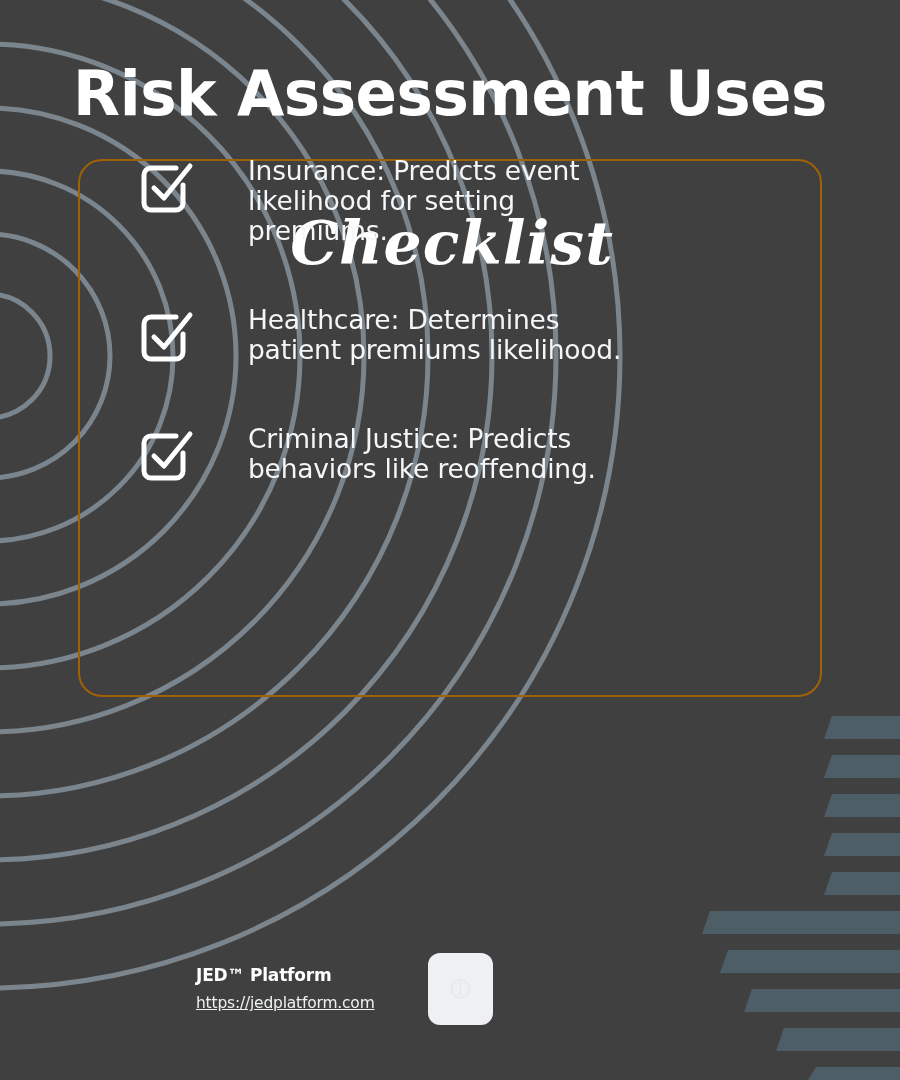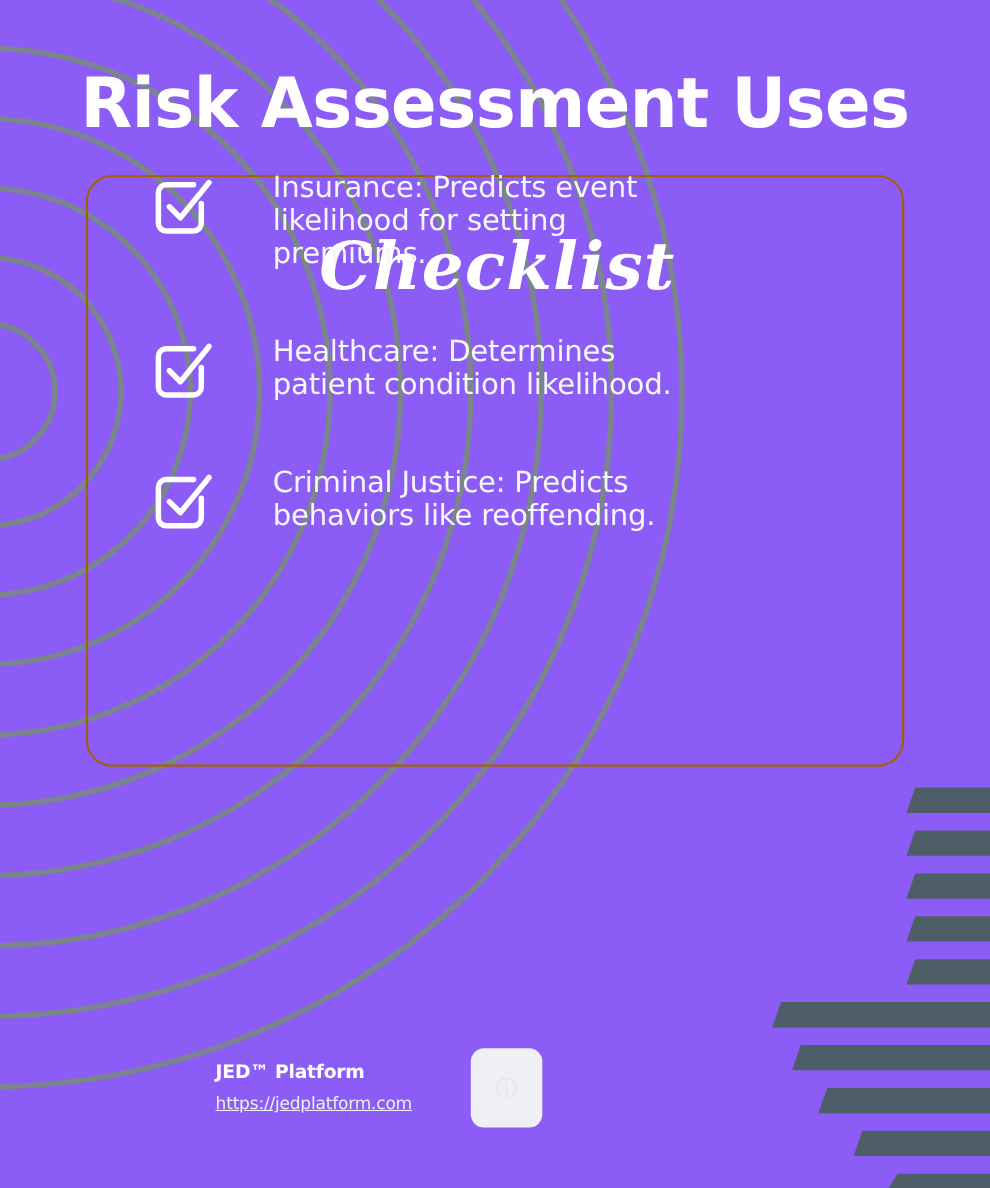--- a/index.html
+++ b/index.html
@@ -4,21 +4,21 @@
 <style>
   html, body {
     margin: 0;
     padding: 0;
     background: #0f1a21;
   }
   .poster {
     position: relative;
     width: 900px;
     height: 1080px;
-    background: #8b5cf6;
+    background: #404040;
     overflow: hidden;
     font-family: "Liberation Sans", sans-serif;
   }
 
   
   .rings {
     position: absolute;
     left: 0;
     top: 0;
     width: 900px;
@@ -218,21 +218,21 @@
 likelihood for setting
 premiums.</div>
     </div>
 
     <div class="check-row">
       <svg class="check-box" viewBox="0 0 58 58" xmlns="http://www.w3.org/2000/svg">
         <path d="M45 26 L45 44 A7 7 0 0 1 38 51 L13 51 A7 7 0 0 1 6 44 L6 16 A7 7 0 0 1 13 9 L38 9" fill="none" stroke="#ffffff" stroke-width="5" stroke-linecap="round"></path>
         <path d="M16 29 L26 39 L52 7" fill="none" stroke="#ffffff" stroke-width="5" stroke-linecap="round" stroke-linejoin="round"></path>
       </svg>
       <div class="check-text">Healthcare: Determines
-patient condition likelihood.</div>
+patient premiums likelihood.</div>
     </div>
 
     <div class="check-row">
       <svg class="check-box" viewBox="0 0 58 58" xmlns="http://www.w3.org/2000/svg">
         <path d="M45 26 L45 44 A7 7 0 0 1 38 51 L13 51 A7 7 0 0 1 6 44 L6 16 A7 7 0 0 1 13 9 L38 9" fill="none" stroke="#ffffff" stroke-width="5" stroke-linecap="round"></path>
         <path d="M16 29 L26 39 L52 7" fill="none" stroke="#ffffff" stroke-width="5" stroke-linecap="round" stroke-linejoin="round"></path>
       </svg>
       <div class="check-text">Criminal Justice: Predicts
 behaviors like reoffending.</div>
     </div>

